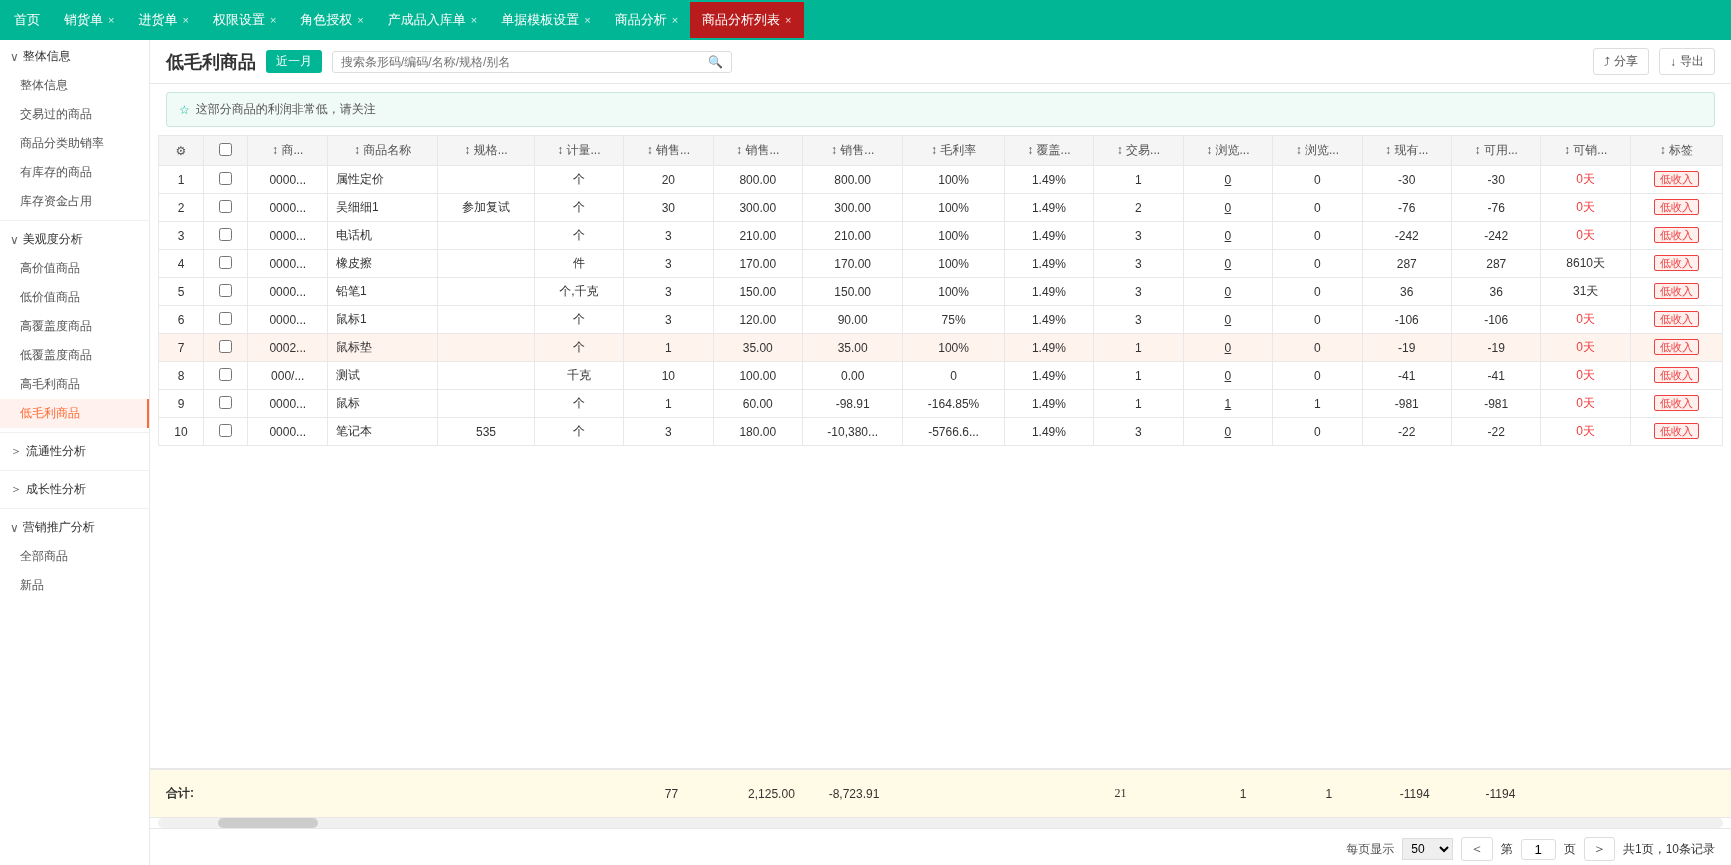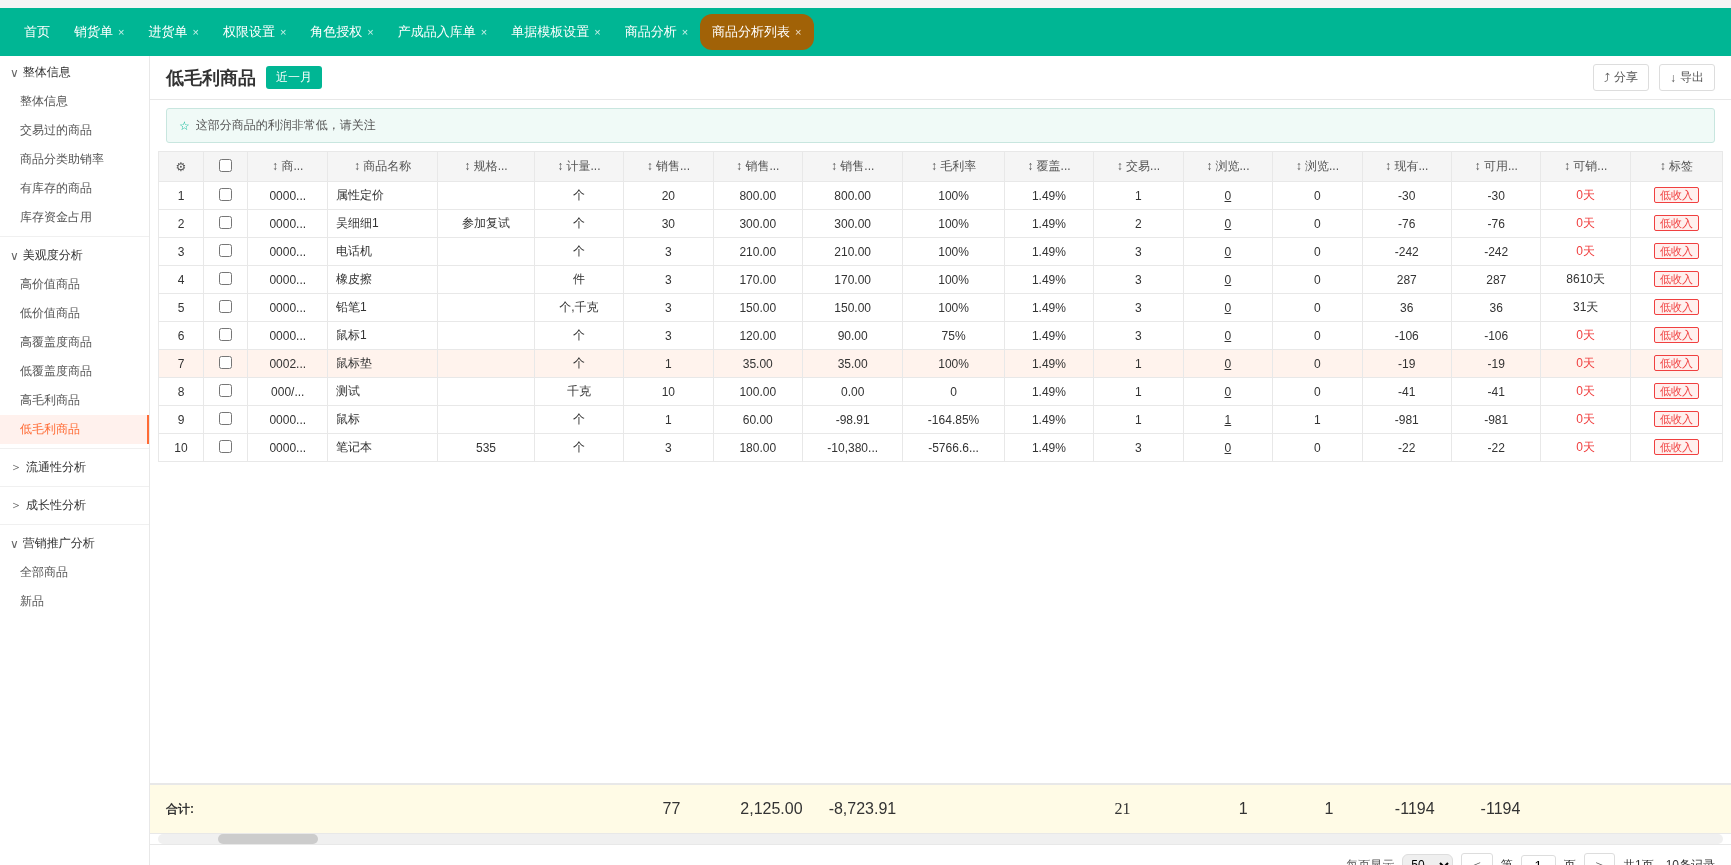--- a/index.html
+++ b/index.html
@@ -1,21 +1,21 @@
 <!DOCTYPE html>
 <html><head>
   <meta charset="utf-8">
   <style>
     * { box-sizing: border-box; margin: 0; padding: 0; }
     body { font-family: 'Microsoft YaHei', Arial, sans-serif; font-size: 12px; background: #f5f5f5; color: #333; }
     
     
-    .top-nav { background: #00b694; display: flex; align-items: center; height: 48px; padding: 0 12px; margin-top: 8px; }
+    .top-nav { background: #00b694; display: flex; align-items: center; height: 40px; padding: 0 2px; }
     .nav-item { color: #fff; padding: 0 12px; height: 36px; display: flex; align-items: center; cursor: pointer; font-size: 13px; white-space: nowrap; }
-    .nav-item.active { background: #a16207; border-radius: 12px; }
+    .nav-item.active { background: #b91c1c; }
     .nav-item .close-x { margin-left: 5px; font-size: 11px; opacity: 0.8; }
 
     
     .layout { display: flex; height: calc(100vh - 36px); }
     
     
     .sidebar { width: 150px; background: #fff; border-right: 1px solid #e8e8e8; overflow-y: auto; flex-shrink: 0; }
     .sidebar-section { padding: 2px 0; }
     .sidebar-group-header { display: flex; align-items: center; padding: 6px 10px; font-size: 12px; color: #333; cursor: pointer; }
     .sidebar-group-header .arrow { margin-right: 4px; color: #666; }
@@ -51,21 +51,21 @@
     .data-table td.text-left { text-align: left; margin-top: 46px; }
     .data-table td.underline { text-decoration: underline; cursor: pointer; }
     
     
     .footer-sum { display: flex; align-items: center; background: #fffbe6; border-top: 2px solid #e8e8e8; padding: 15px 16px; font-size: 12px; border-bottom: 1px solid #e8e8e8; }
     .footer-sum .label { font-weight: bold; margin-right: 20px; }
 
     
     .pagination { display: flex; align-items: center; justify-content: flex-end; padding: 8px 16px; background: #fff; border-top: 1px solid #e8e8e8; gap: 8px; font-size: 12px; }
     .page-size-label { color: #555; }
-    .page-size-select { border: 1px solid #ddd; padding: 2px 4px; border-radius: 6px; font-size: 12px; }
+    .page-size-select { border: 1px solid #ddd; padding: 2px 4px; border-radius: 0; font-size: 12px; }
     .page-nav-btn { border: 1px solid #ddd; background: #fff; padding: 2px 8px; cursor: pointer; border-radius: 3px; color: #555; }
     .page-input { border: 1px solid #ddd; width: 35px; text-align: center; padding: 2px 4px; border-radius: 3px; }
     .checkbox { width: 13px; height: 13px; }
     
     
     .horizontal-scroll { height: 10px; background: #f0f0f0; margin: 0 8px; border-radius: 5px; }
     .scroll-thumb { height: 10px; width: 100px; background: #ccc; border-radius: 5px; margin-left: 60px; }
   </style>
 </head>
 <body>
@@ -189,20 +189,24 @@
         <span>新品</span>
       </div>
     </div>
   </aside>
 
   <div class="main-content">
 
     <div class="page-header">
       <h1 class="page-title">低毛利商品</h1>
       <button class="date-filter">近一月</button>
+      <div class="search-box">
+        <input type="text" placeholder="搜索条形码/编码/名称/规格/别名" style="">
+        <span class="search-icon">🔍</span>
+      </div>
       <div class="header-actions">
         <button class="action-btn">
           <span>⤴</span>
           <span>分享</span>
         </button>
         <button class="action-btn">
           <span>↓</span>
           <span>导出</span>
         </button>
       </div>
@@ -437,21 +441,21 @@
       <td>-22</td>
       <td style="color:#f04040">0天</td>
       <td><span style="color:#f04040;border:1px solid #f04040;padding:1px 5px;border-radius:2px;font-size:11px;background:#fff0ee">低收入</span></td>
     </tr>
           </tbody>
       </table>
     </div>
 
     <div class="footer-sum">
       <span class="label">合计:</span>
-      <table style="flex:1; border-collapse:collapse; font-size:16px;">
+      <table style="flex:1; border-collapse:collapse; font-size:12px;">
         <tbody>
             <tr>
           <td style="width:20px;"></td>
           <td style="width:20px;"></td>
           <td style="width:60px;"></td>
           <td style="width:80px;"></td>
           <td style="width:50px;"></td>
           <td style="width:60px;"></td>
           <td style="width:60px; text-align:center;">77</td>
           <td style="width:80px; text-align:center;margin-top:24px;">2,125.00</td>

